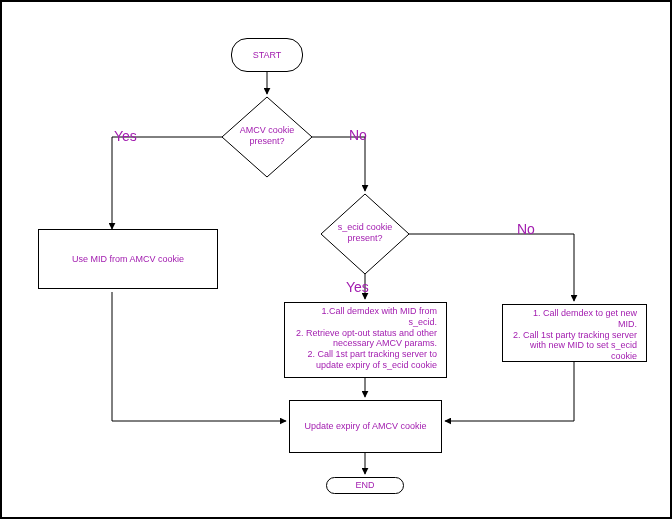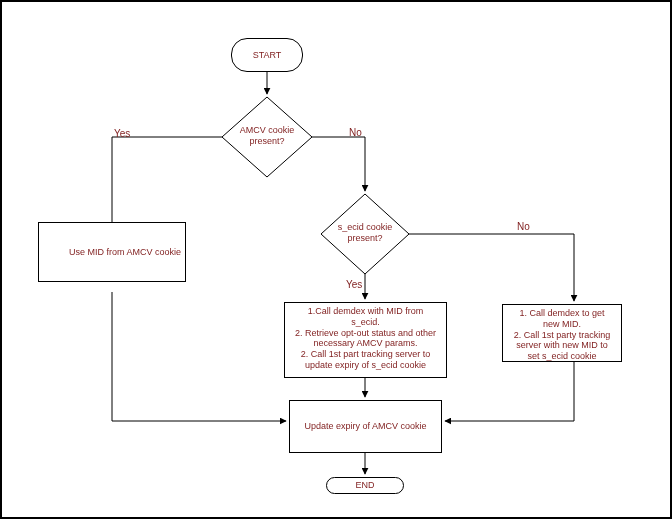--- a/index.html
+++ b/index.html
@@ -4,21 +4,21 @@
 <style>
   html, body { margin: 0; padding: 0; background: #fff; }
   .canvas {
     position: relative;
     width: 672px;
     height: 519px;
     background: #ffffff;
     border: 2px solid #000000;
     box-sizing: border-box;
     font-family: "Liberation Sans", sans-serif;
-    color: #7f1d1d;
+    color: #a21caf;
     overflow: hidden;
   }
   svg.connectors {
     position: absolute;
     left: 0; top: 0;
     width: 668px; height: 515px;
   }
   .node {
     position: absolute;
     border: 1px solid #000000;
@@ -35,32 +35,32 @@
   }
   .proc-center {
     display: flex;
     align-items: center;
     justify-content: center;
     text-align: center;
     padding: 2px 4px;
   }
   .proc-left {
     padding: 3px 9px;
-    text-align: center;
+    text-align: right;
     white-space: pre-line;
   }
   .diamond-label {
     position: absolute;
     font-size: 9px;
     line-height: 1.2;
     text-align: center;
   }
   .edge-label {
     position: absolute;
-    font-size: 10px;
+    font-size: 14px;
     line-height: 1.2;
   }
 </style>
 </head>
 <body>
 
 <div class="canvas">
 
   <svg class="connectors" viewBox="0 0 668 515" xmlns="http://www.w3.org/2000/svg">
     <defs>
@@ -88,29 +88,29 @@
   </div>
 
   <div class="diamond-label" style="left:323px; top:220px; width:80px;">s_ecid cookie present?</div>
   <div class="diamond-label" style="left:225px; top:123px; width:80px;">AMCV cookie present?</div>
 
   <div class="edge-label" style="left:112px; top:126px;">Yes</div>
   <div class="edge-label" style="left:347px; top:125px;">No</div>
   <div class="edge-label" style="left:344px; top:277px;">Yes</div>
   <div class="edge-label" style="left:515px; top:219px;">No</div>
 
-  <div class="node proc-center" style="left:36px; top:220px; width:148px; height:60px;justify-content:flex-end;">
+  <div class="node proc-center" style="left:36px; top:227px; width:180px; height:60px;">
     <span>Use MID from AMCV cookie</span>
   </div>
 
   <div class="node proc-left" style="left:282px; top:300px; width:163px; height:76px;">1.Call demdex with MID from s_ecid.
 2. Retrieve opt-out status and other necessary AMCV params.
 2. Call 1st part tracking server to update expiry of s_ecid cookie</div>
 
-  <div class="node proc-left" style="left:500px; top:302px; width:120px; height:58px;">1. Call demdex to get new MID.
+  <div class="node proc-left" style="left:500px; top:302px; width:145px; height:58px;">1. Call demdex to get new MID.
 2. Call 1st party tracking server with new MID to set s_ecid cookie</div>
 
   <div class="node proc-center" style="left:287px; top:398px; width:153px; height:53px;">
     <span>Update expiry of AMCV cookie</span>
   </div>
 
   <div class="node terminal" style="left:324px; top:475px; width:78px; height:17px;">
     <span>END</span>
   </div>
 

